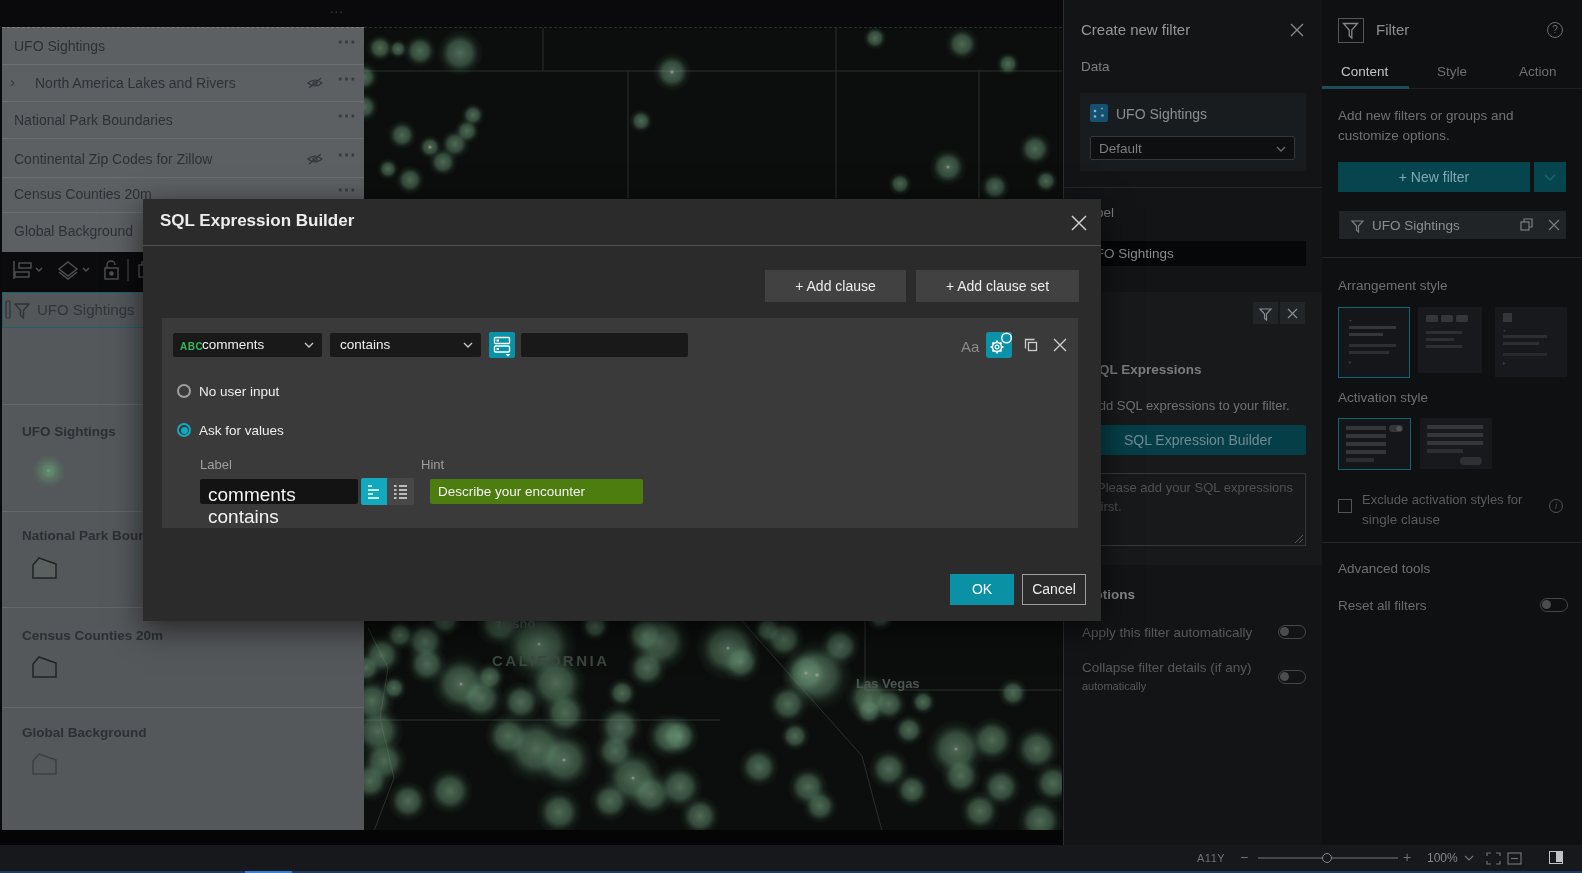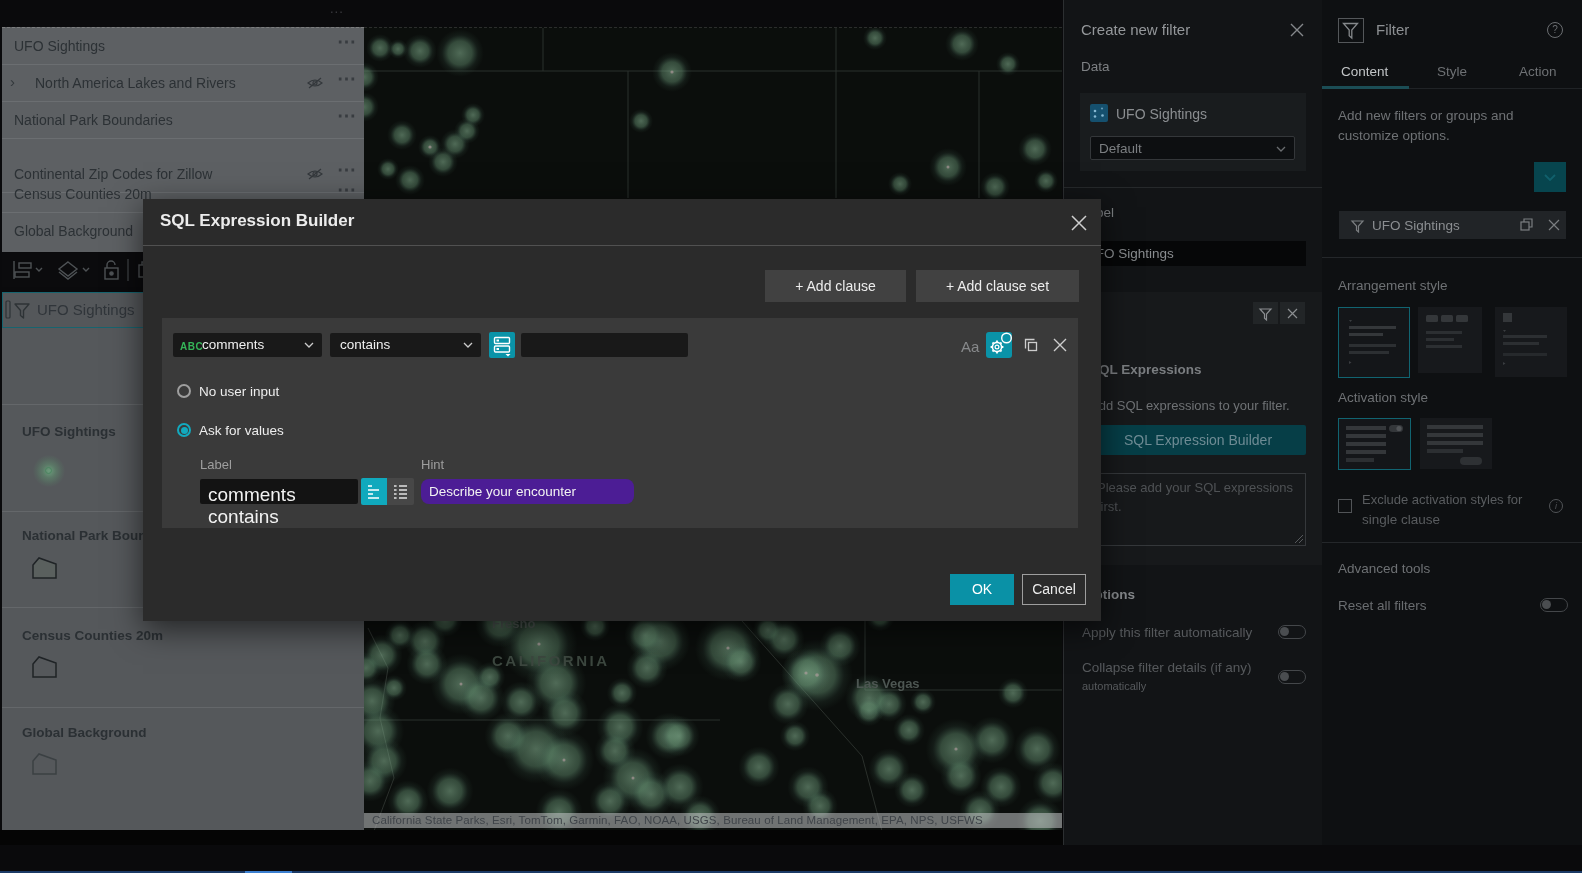--- a/index.html
+++ b/index.html
@@ -36,21 +36,21 @@
           <path d="M2 7 Q9 1 16 7 Q9 13 2 7 Z" fill="none" stroke="#34383c" stroke-width="1.2"></path>
           <circle cx="9" cy="7" r="2" fill="none" stroke="#34383c" stroke-width="1.2"></circle>
           <path d="M3 12 L15 2" stroke="#34383c" stroke-width="1.2"></path>
         </svg>
         <span class="ldots">⋯</span>
       </div>
     <div class="lrow" style="top:74px;">
         <span class="lt" style="left:12px;">National Park Boundaries</span>
         <span class="ldots">⋯</span>
       </div>
-    <div class="lrow" style="top:128px;padding-left:16px;">
+    <div class="lrow" style="top:113px;padding-left:16px;">
         <span class="lt" style="left:12px;">Continental Zip Codes for Zillow</span>
         <svg class="leyes" width="18" height="14" viewBox="0 0 18 14">
           <path d="M2 7 Q9 1 16 7 Q9 13 2 7 Z" fill="none" stroke="#34383c" stroke-width="1.2"></path>
           <circle cx="9" cy="7" r="2" fill="none" stroke="#34383c" stroke-width="1.2"></circle>
           <path d="M3 12 L15 2" stroke="#34383c" stroke-width="1.2"></path>
         </svg>
         <span class="ldots">⋯</span>
       </div>
     <div class="lrow" style="top:148px;">
         <span class="lt" style="left:12px;">Census Counties 20m</span>
@@ -238,21 +238,20 @@
         <circle cx="592" cy="721" r="1.6"></circle>
           <circle cx="269" cy="750" r="1.5"></circle>
           <circle cx="97" cy="656" r="1.5"></circle>
         <circle cx="442" cy="645" r="1.6"></circle>
           <circle cx="200" cy="732" r="1.5"></circle>
       </g>
       <text x="128" y="600" font-family="Liberation Sans, sans-serif" font-size="13" font-weight="bold" fill="#4a524e">Fresno</text>
       <text x="128" y="638" font-family="Liberation Sans, sans-serif" font-size="15" font-weight="bold" letter-spacing="2.5" fill="#3c473f">CALIFORNIA</text>
       <text x="492" y="660" font-family="Liberation Sans, sans-serif" font-size="13" font-weight="bold" fill="#4d5652">Las Vegas</text>
     </svg>
-    <div style="position:absolute;left:0;top:785px;width:698px;height:15px;background:rgba(196,199,201,0.55);color:#3f4449;font-size:11.5px;line-height:15px;padding-left:8px;letter-spacing:0.1px;">California State Parks, Esri, TomTom, Garmin, FAO, NOAA, USGS, Bureau of Land Management, EPA, NPS, USFWS</div>
   </div>
 
   <div id="createp" class="abs" style="left:1063px;top:0;width:259px;height:845px;background:#121416;border-left:1px solid #2c2f31;">
     <span class="abs" style="left:17px;top:21px;font-size:15px;color:#94979a;">Create new filter</span>
     <svg width="18" height="18" class="abs" style="left:224px;top:21px;">
         <path d="M3 3 L15 15 M15 3 L3 15" stroke="#85888b" stroke-width="1.4"></path>
       </svg>
     <span class="abs" style="left:17px;top:59px;font-size:13.5px;color:#7e8184;">Data</span>
     <div class="abs" style="left:16px;top:93px;width:226px;height:78px;background:#191c1e;">
       <div class="abs" style="left:10px;top:11px;width:18px;height:18px;background:#15506e;border-radius:2px;">
@@ -318,20 +317,21 @@
     </div>
     <span class="abs" style="left:54px;top:21px;font-size:15px;color:#8d9093;">Filter</span>
     <div class="abs" style="left:225px;top:22px;width:16px;height:16px;border:1.3px solid #6b6e71;border-radius:50%;text-align:center;line-height:14px;font-size:10px;color:#6b6e71;">?</div>
     <span class="abs" style="left:19px;top:64px;font-size:13.5px;color:#c2c5c7;">Content</span>
     <span class="abs" style="left:115px;top:64px;font-size:13.5px;color:#6e7174;">Style</span>
     <span class="abs" style="left:197px;top:64px;font-size:13.5px;color:#6e7174;">Action</span>
     <div class="abs" style="left:0;top:88px;width:260px;height:1px;background:#202326;"></div>
     <div class="abs" style="left:0;top:86px;width:87px;height:2.5px;background:#1b4d55;"></div>
     <span class="abs" style="left:16px;top:108px;font-size:13.5px;color:#6f7275;">Add new filters or groups and</span>
     <span class="abs" style="left:16px;top:128px;font-size:13.5px;color:#6f7275;">customize options.</span>
+    <div class="abs" style="left:16px;top:162px;width:192px;height:30px;background:#07454e;text-align:center;line-height:30px;font-size:14px;color:#7fa9b0;">+ New filter</div>
     <div class="abs" style="left:212px;top:162px;width:32px;height:30px;background:#07454e;">
       <svg width="32" height="30">
           <path d="M11 13 l5 5 l5 -5" stroke="#11606c" fill="none" stroke-width="1.8"></path>
         </svg>
     </div>
     <div class="abs" style="left:17px;top:211px;width:227px;height:28px;background:#212427;">
       <svg width="18" height="18" class="abs" style="left:10px;top:6px;">
           <path d="M3 4 h11 l-4.5 5 v6 l-2 -1.8 v-4.2 Z" fill="none" stroke="#7b7e81" stroke-width="1.2"></path>
         </svg>
       <span class="abs" style="left:33px;top:7px;font-size:13.5px;color:#8b8e91;">UFO Sightings</span>
@@ -403,20 +403,41 @@
     <div class="abs" style="left:0;top:542px;width:260px;height:1px;background:#24272a;"></div>
     <span class="abs" style="left:16px;top:561px;font-size:13.5px;color:#6e7174;">Advanced tools</span>
     <span class="abs" style="left:16px;top:598px;font-size:13.5px;color:#6a6d70;">Reset all filters</span>
     <div class="toggle abs" style="left:218px;top:598px;">
         <div class="knob"></div>
       </div>
   </div>
 
   <div class="abs" style="left:0;top:830px;width:1063px;height:15px;background:#050505;"></div>
 
+  <div id="bbar" class="abs" style="left:0;top:845px;width:1582px;height:26px;background:#16181b;">
+    <span class="abs" style="left:1197px;top:7px;font-size:11px;color:#6f7275;letter-spacing:0.5px;">A11Y</span>
+    <span class="abs" style="left:1240px;top:4px;font-size:14px;color:#6f7275;">−</span>
+    <div class="abs" style="left:1258px;top:12px;width:140px;height:2px;background:#43464a;"></div>
+    <div class="abs" style="left:1322px;top:8px;width:10px;height:10px;border-radius:50%;border:1.4px solid #85888b;background:#16181b;"></div>
+    <span class="abs" style="left:1403px;top:4px;font-size:14px;color:#6f7275;">+</span>
+    <span class="abs" style="left:1427px;top:6px;font-size:12px;color:#85888b;">100%</span>
+    <svg width="10" height="8" class="abs" style="left:1464px;top:10px;">
+        <path d="M1 1 l4 4 l4 -4" stroke="#6f7275" fill="none" stroke-width="1.2"></path>
+      </svg>
+    <svg width="15" height="13" class="abs" style="left:1486px;top:7px;">
+        <path d="M1 4 V1 H5 M10 1 h4 v3 M14 9 v3 h-4 M5 12 H1 V9" stroke="#6f7275" fill="none" stroke-width="1.2"></path>
+      </svg>
+    <svg width="15" height="13" class="abs" style="left:1507px;top:7px;">
+        <rect x="1" y="1" width="13" height="11" fill="none" stroke="#6f7275" stroke-width="1.2"></rect>
+        <path d="M4 6.5 h7" stroke="#6f7275" stroke-width="1.2"></path>
+      </svg>
+    <div class="abs" style="left:1549px;top:6px;width:14px;height:13px;border:1.5px solid #c0c3c5;">
+        <div class="abs" style="right:0;top:0;width:6px;height:10px;background:#c0c3c5;"></div>
+      </div>
+  </div>
 
   <div class="abs" style="left:0;top:871px;width:1582px;height:2px;background:#1b3a66;"></div>
   <div class="abs" style="left:245px;top:871px;width:47px;height:2px;background:#3b7fd0;"></div>
 
   <div id="modal" class="abs" style="left:143px;top:199px;width:958px;height:422px;background:#2b2b2b;box-shadow:0 8px 30px rgba(0,0,0,0.6);">
     <span class="abs" style="left:17px;top:12px;font-size:17px;font-weight:bold;color:#ececec;">SQL Expression Builder</span>
     <svg width="20" height="20" class="abs" style="left:926px;top:14px;">
         <path d="M3 3 L17 17 M17 3 L3 17" stroke="#cfcfcf" stroke-width="1.5"></path>
       </svg>
     <div class="abs" style="left:0;top:46px;width:958px;height:1px;background:#515151;"></div>
@@ -491,21 +512,21 @@
       <div class="abs" style="left:225px;top:160px;width:27px;height:27px;background:#474747;border-radius:0 2px 2px 0;">
         <svg width="27" height="27">
             <g stroke="#e2e2e2" stroke-width="1.7">
               <path d="M12 8 h8 M12 12 h8 M12 16 h8 M12 20 h8"></path>
             </g>
             <g stroke="#e2e2e2" stroke-width="1.7">
               <path d="M7 8 h2.6 M7 12 h2.6 M7 16 h2.6 M7 20 h2.6"></path>
             </g>
           </svg>
       </div>
-      <div class="abs" style="left:259px;top:161px;width:213px;height:25px;background:#4c1d95;border-radius:8px;">
+      <div class="abs" style="left:268px;top:161px;width:213px;height:25px;background:#4d7c0f;border-radius:2px;">
         <span class="abs" style="left:8px;top:5px;font-size:13.5px;color:#f2f2f2;">Describe your encounter</span>
       </div>
     </div>
     <div class="abs" style="left:807px;top:375px;width:64px;height:31px;background:#0a91a6;text-align:center;line-height:31px;font-size:14px;color:#ffffff;">OK</div>
     <div class="abs" style="left:879px;top:375px;width:64px;height:31px;border:1px solid #9e9e9e;text-align:center;line-height:29px;font-size:14px;color:#ececec;">Cancel</div>
   </div>
 
 </div>
 
 </body></html>

